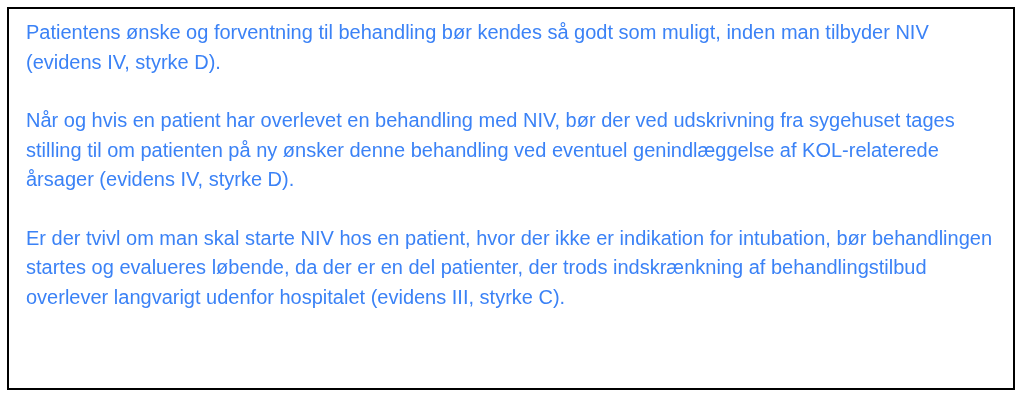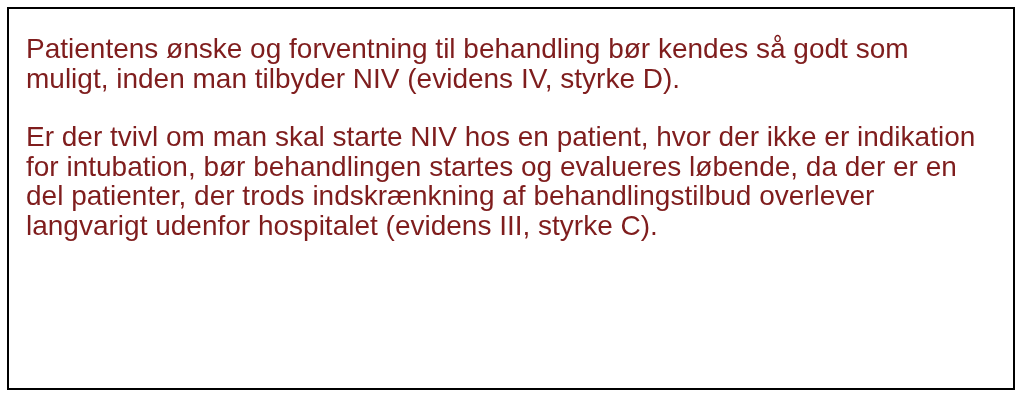--- a/index.html
+++ b/index.html
@@ -19,29 +19,30 @@
     top: 7px;
     width: 1008px;
     height: 383px;
     box-sizing: border-box;
     border: 2px solid #000000;
     background: #ffffff;
     padding: 9px 18px 0 17px;
     overflow: hidden;
   }
   .doc-box p {
-    margin: 16px 0 29px 0;
-    font-size: 28px;
+    margin: 0 0 29px 0;
+    font-size: 20px;
     line-height: 29.5px;
-    color: #7f1d1d;
+    color: #3b82f6;
     letter-spacing: 0;
   }
   .doc-box p:last-child {
     margin-bottom: 0;
   }
 </style>
 </head>
 <body>
 
 <div class="doc-box">
   <p>Patientens ønske og forventning til behandling bør kendes så godt som muligt, inden man tilbyder NIV (evidens IV, styrke D).</p>
+  <p>Når og hvis en patient har overlevet en behandling med NIV, bør der ved udskrivning fra sygehuset tages stilling til om patienten på ny ønsker denne behandling ved eventuel genindlæggelse af KOL-relaterede årsager (evidens IV, styrke D).</p>
   <p>Er der tvivl om man skal starte NIV hos en patient, hvor der ikke er indikation for intubation, bør behandlingen startes og evalueres løbende, da der er en del patienter, der trods indskrænkning af behandlingstilbud overlever langvarigt udenfor hospitalet (evidens III, styrke C).</p>
 </div>
 
 </body></html>

